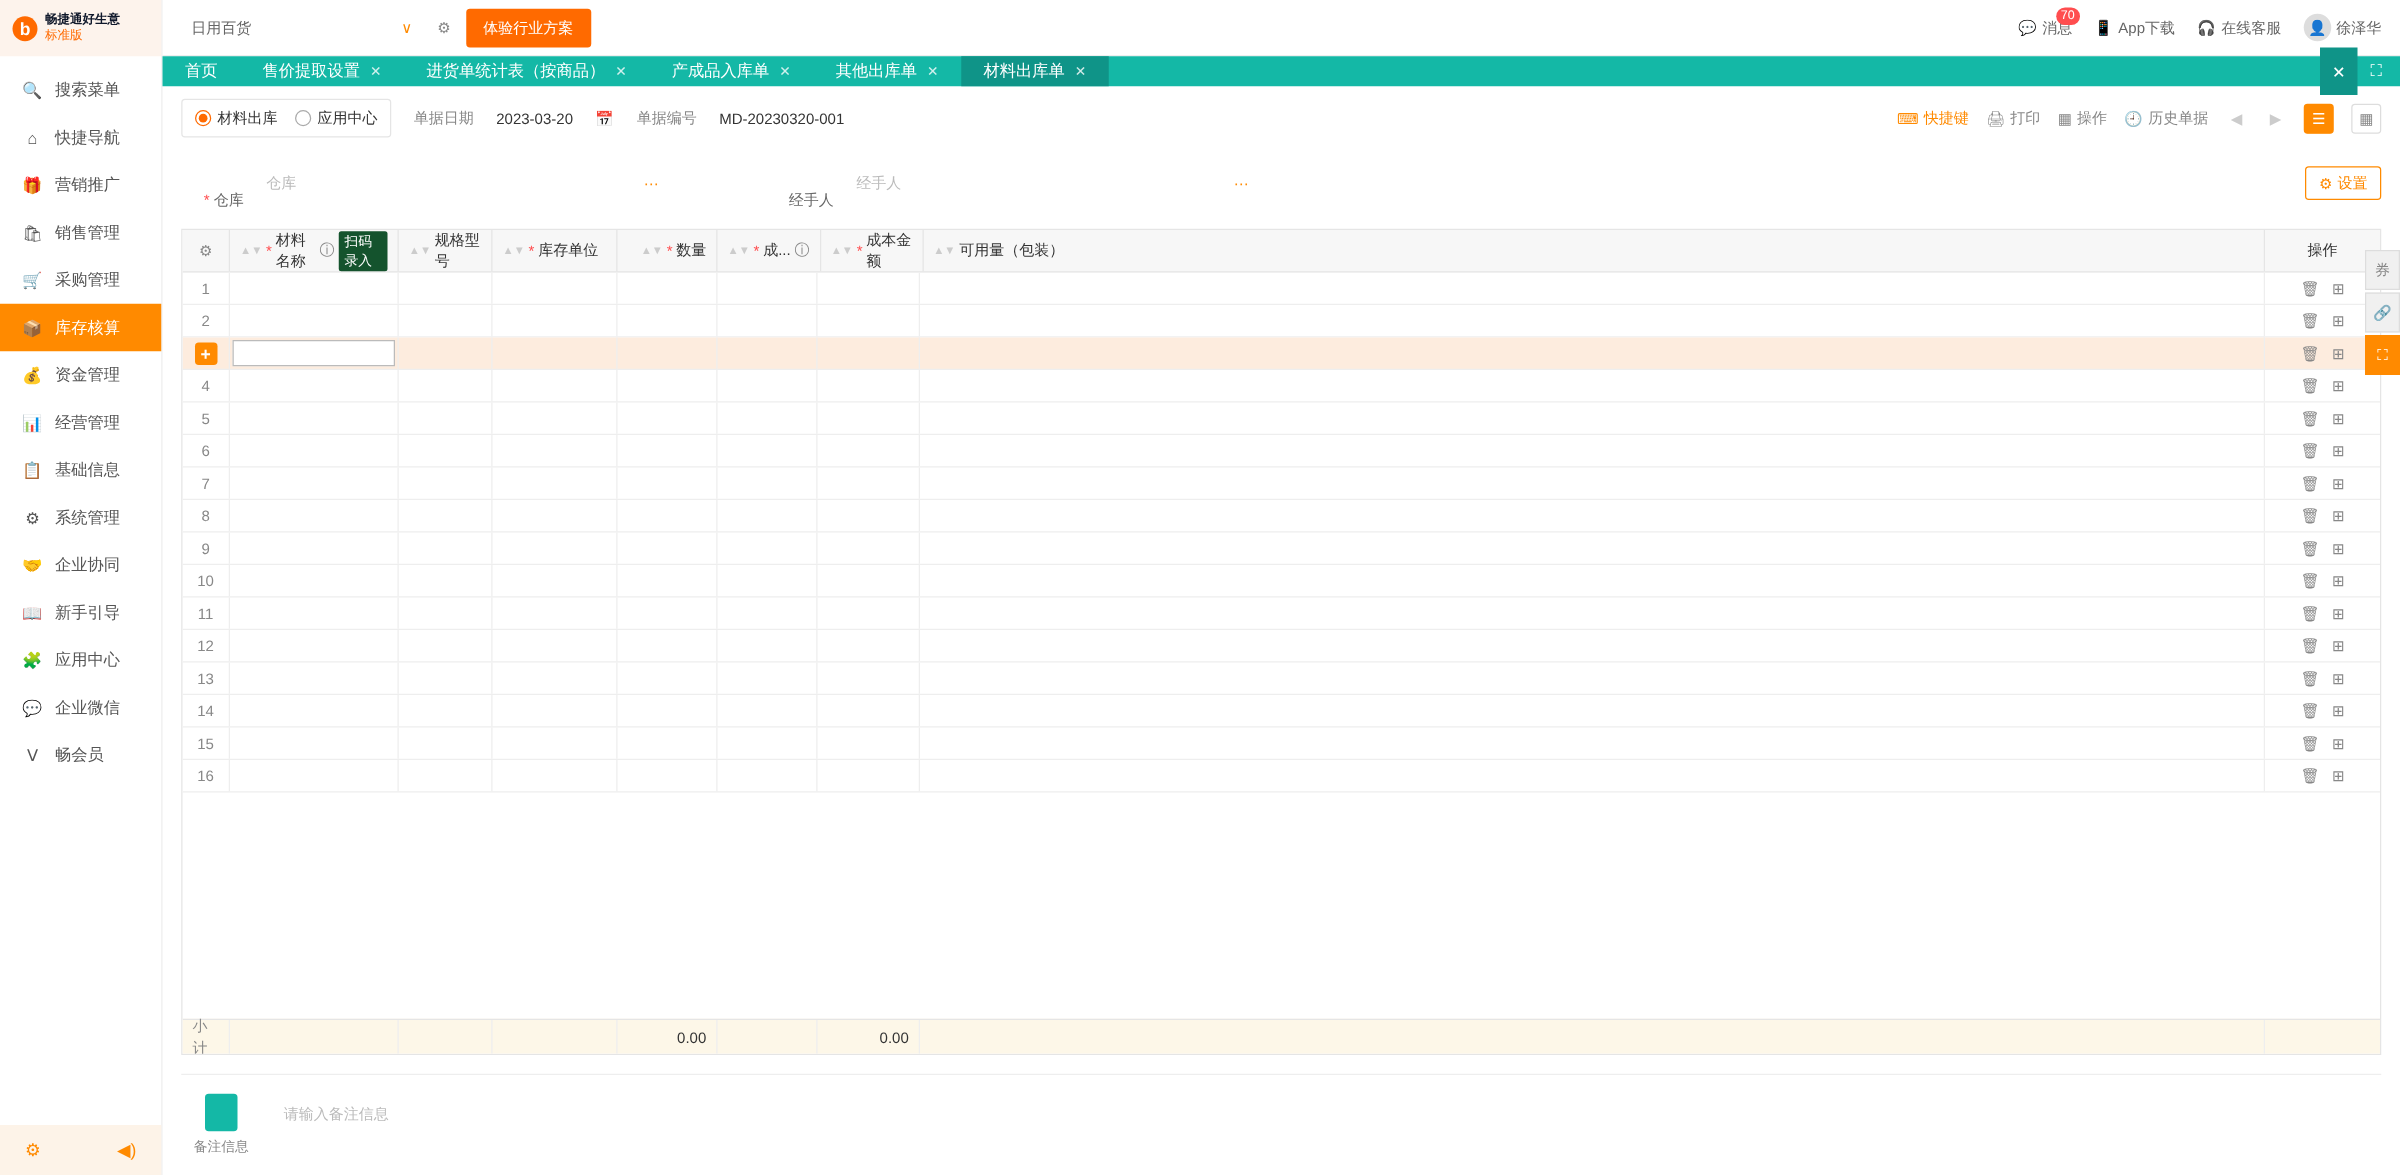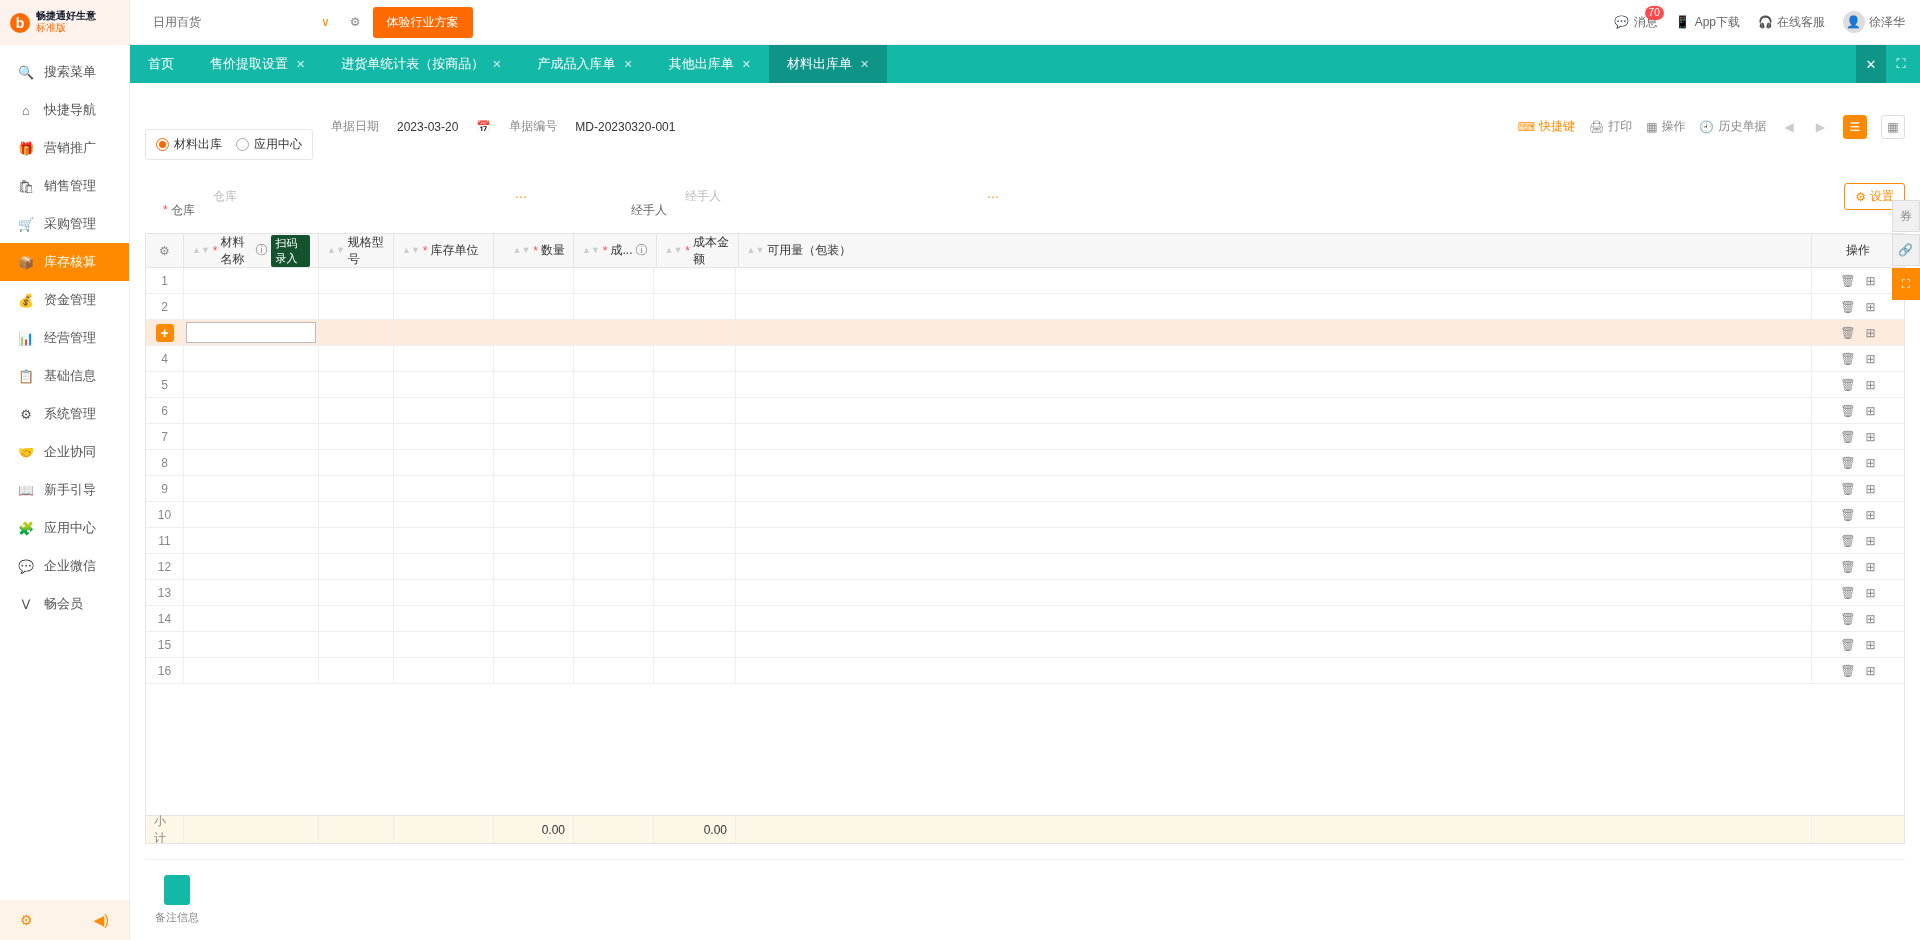--- a/index.html
+++ b/index.html
@@ -32,34 +32,34 @@
     .topbar-chevron { color: #ff8a00; }
     .topbar-gear { color: #888; cursor: pointer; }
     .topbar-cta { background: #ff6a00; color: #fff; border: none; padding: 7px 14px; border-radius: 3px; cursor: pointer; font-size: 12px; }
     .topbar-spacer { flex: 1; }
     .topbar-right { display: flex; align-items: center; gap: 18px; color: #666; font-size: 12px; }
     .topbar-item { display: flex; align-items: center; gap: 4px; cursor: pointer; position: relative; }
     .badge { position: absolute; top: -8px; right: -6px; background: #ff4d4f; color: #fff; font-size: 10px; padding: 0 4px; border-radius: 8px; line-height: 14px; }
     .avatar { width: 22px; height: 22px; border-radius: 50%; background: #ddd; display: flex; align-items: center; justify-content: center; color: #fff; }
     
     
-    .tabs { height: 38px; background: #14b8a6; display: flex; align-items: stretch; color: #fff; font-size: 13px; }
+    .tabs { height: 24px; background: #14b8a6; display: flex; align-items: stretch; color: #fff; font-size: 13px; }
     .tab { display: inline-flex; align-items: center; padding: 0 18px; gap: 8px; cursor: pointer; white-space: nowrap; }
     .tab.active { background: #0f9488; }
     .tab-close { font-size: 11px; opacity: 0.8; }
     .tabs-spacer { flex: 1; }
     .tabs-actions { display: flex; align-items: center; padding: 0 4px; }
     .tabs-action { width: 30px; height: 38px; display: flex; align-items: center; justify-content: center; cursor: pointer; }
     .tabs-action.alt { background: #0f9488; }
     
     
     .content { flex: 1; display: flex; flex-direction: column; padding: 10px 15px 0 15px; min-height: 0; position: relative; }
     
     .mode-row { display: flex; align-items: center; gap: 18px; font-size: 12px; }
-    .mode-group { display: flex; align-items: center; gap: 14px; border: 1px solid #e5e5e5; padding: 6px 10px; border-radius: 3px; margin-top: 36px; }
+    .mode-group { display: flex; align-items: center; gap: 14px; border: 1px solid #e5e5e5; padding: 6px 10px; border-radius: 3px; }
     .radio { display: inline-flex; align-items: center; gap: 5px; cursor: pointer; }
     .radio-circle { width: 13px; height: 13px; border: 1px solid #aaa; border-radius: 50%; display: inline-flex; align-items: center; justify-content: center; }
     .radio.checked .radio-circle { border-color: #ff6a00; }
     .radio.checked .radio-circle::after { content: ''; width: 7px; height: 7px; background: #ff6a00; border-radius: 50%; }
     .meta-label { color: #888; }
     .meta-value { color: #333; }
     .cal-icon { color: #ff8a00; }
     .mode-spacer { flex: 1; }
     .toolbar { display: flex; align-items: center; gap: 14px; color: #888; font-size: 12px; }
     .toolbar-item { display: flex; align-items: center; gap: 4px; cursor: pointer; }
@@ -621,20 +621,21 @@
           <div class="td td-avail"></div>
           <div class="td td-op" style="border-right:none"></div>
         </div>
       </div>
 
       <div class="remarks">
         <div class="remarks-icon-wrap">
           <div class="remarks-icon"></div>
           <div class="remarks-label">备注信息</div>
         </div>
+        <textarea class="remarks-input" placeholder="请输入备注信息" style=""></textarea>
       </div>
 
     </div>
   </div>
 </div>
 
 <div class="right-float">
   <div class="float-btn">券</div>
   <div class="float-btn">🔗</div>
   <div class="float-btn primary">⛶</div>

